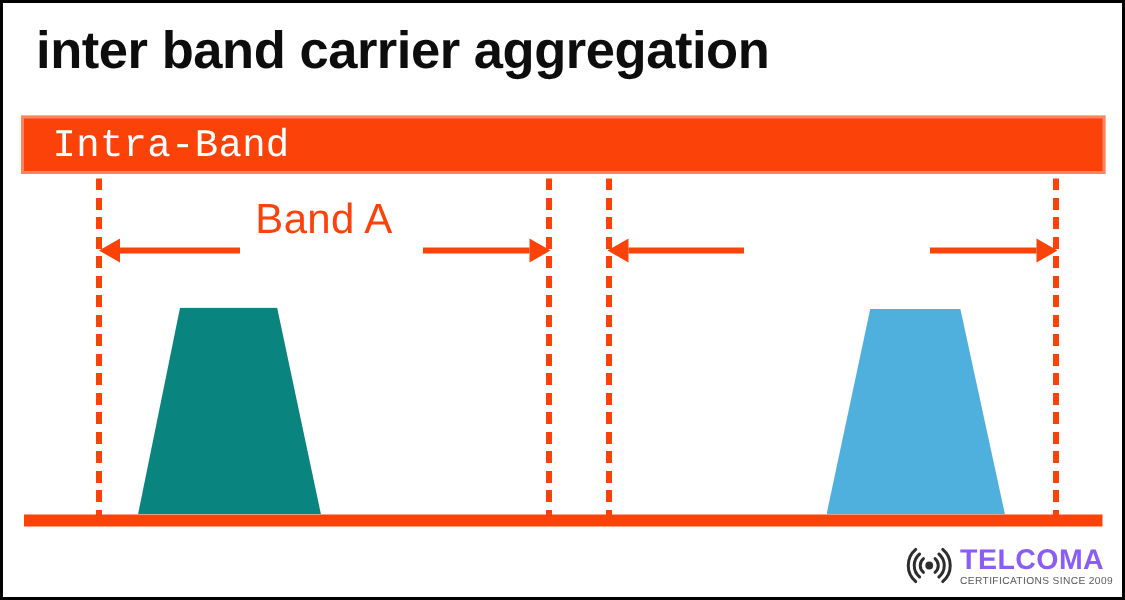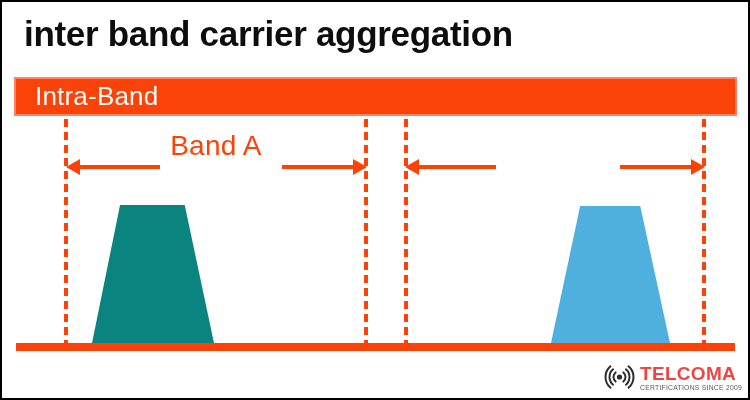--- a/index.html
+++ b/index.html
@@ -14,21 +14,21 @@
     position:relative;width:750px;height:400px;box-sizing:border-box;
     border:2px solid #000;background:#fff;overflow:hidden;
   }
   .title{
     position:absolute;left:22px;top:12px;margin:0;
     font-size:35px;font-weight:600;color:var(--ink);letter-spacing:-0.3px;
   }
   .banner{
     position:absolute;left:12px;top:75px;width:723px;height:39px;box-sizing:border-box;
     background:var(--orange);border:2px solid rgba(255,255,255,0.35);
-    display:flex;align-items:center;
+    display:flex;align-items:center;font-family:Liberation Mono, monospace;
   }
   .banner-label{
     color:#fff;font-size:26px;font-weight:500;padding-left:19px;letter-spacing:0.2px;
   }
   .dash{
     position:absolute;top:117px;width:4px;height:232px;
     background:repeating-linear-gradient(to bottom,var(--orange) 0,var(--orange) 8px,transparent 8px,transparent 13px);
   }
   .band-label{
     position:absolute;top:128px;text-align:center;
@@ -51,21 +51,21 @@
     clip-path:polygon(24.5% 0,75% 0,100% 100%,0 100%);
   }
   .baseline{
     position:absolute;left:14px;top:341px;width:719px;height:8px;background:var(--orange);
   }
   .logo{
     position:absolute;right:6px;bottom:6px;display:flex;align-items:center;gap:2px;
   }
   .logo-text{display:flex;flex-direction:column;align-items:flex-start;}
   .logo-brand{
-    font-size:19px;font-weight:700;color:#ef4444;letter-spacing:0.3px;line-height:19px;
+    font-size:19px;font-weight:700;color:#8b5cf6;letter-spacing:0.3px;line-height:19px;
   }
   .logo-tagline{
     font-size:6.8px;color:#5a5a5a;letter-spacing:0.25px;margin-top:1px;
   }
 </style>
 </head>
 <body>
 
 <div class="frame">
 

